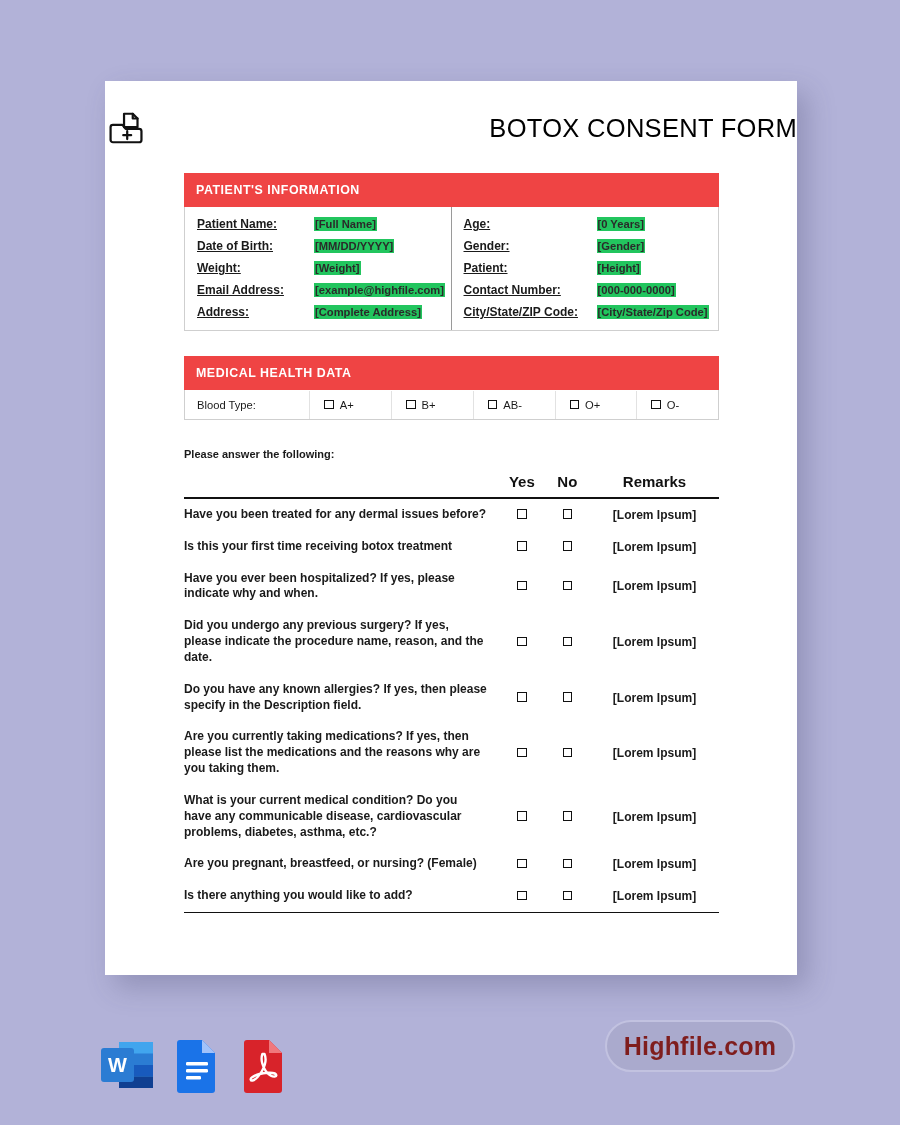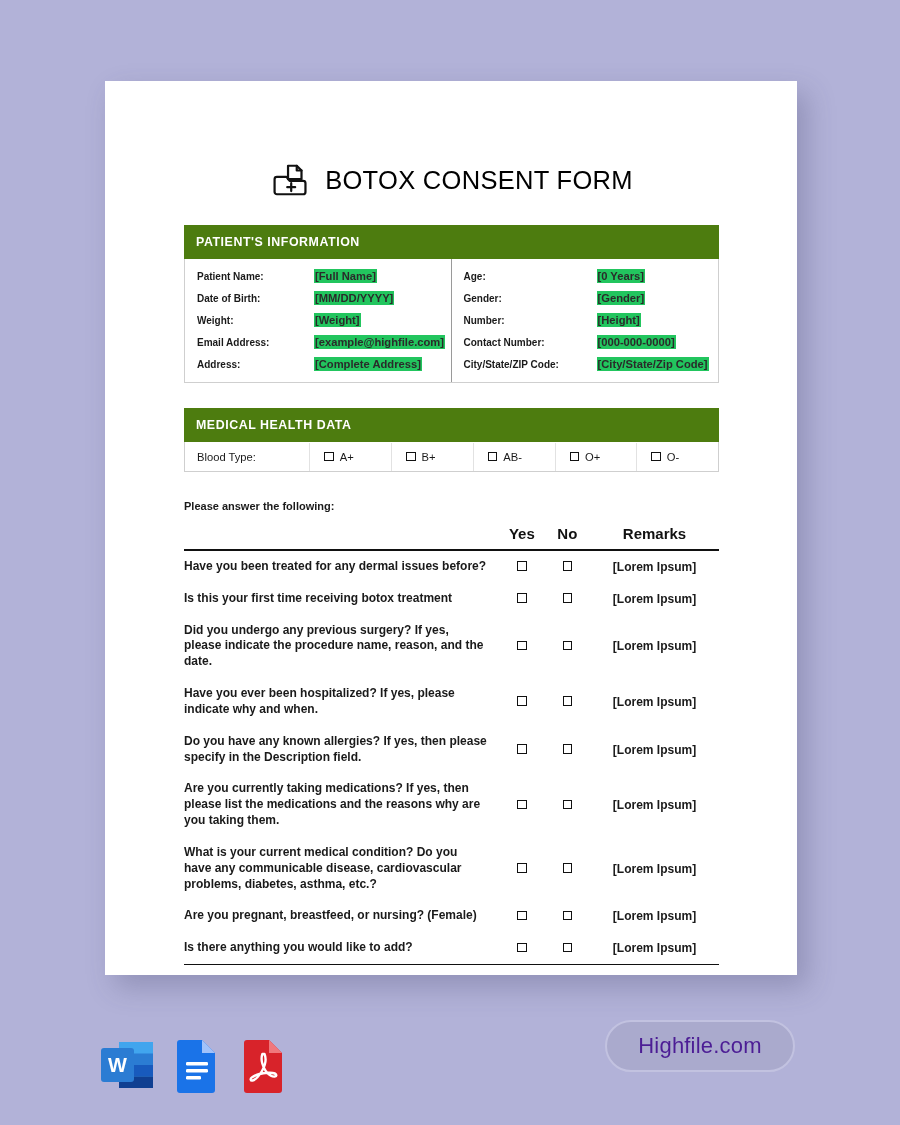--- a/index.html
+++ b/index.html
@@ -21,39 +21,39 @@
     width: 692px;
     height: 894px;
     background: #ffffff;
     box-shadow: 10px 12px 26px rgba(60,60,100,0.28);
   }
 
   
   .title-row {
     display: flex;
     align-items: center;
-    justify-content: center;
+    justify-content: space-between;
     gap: 14px;
-    margin-top: 80px;
+    margin-top: 28px;
     padding-left: 4px;
   }
   .title-icon { width: 38px; height: 38px; display: block; flex: none; }
   .doc-title {
     font-size: 25.5px;
     letter-spacing: 0.3px;
     color: #000;
     font-weight: 400;
     white-space: nowrap;
   }
 
   
   .section { margin: 0 78px 0 79px; }
 
   .band {
-    background: #4d7c0f;
+    background: #ef4444;
     color: #ffffff;
     font-size: 12.4px;
     font-weight: bold;
     letter-spacing: 0.55px;
     padding: 10px 0 10px 12px;
   }
 
   
   .info-table {
     border: 1px solid #cfcfcf;
@@ -64,23 +64,24 @@
   .info-col { padding: 6px 0 7px 0; }
   .info-col.left  { border-right: 1px solid #9a9a9a; }
   .info-row {
     display: grid;
     grid-template-columns: 117px 1fr;
     padding: 4px 0 4px 12px;
     align-items: baseline;
   }
   .info-col.right .info-row { grid-template-columns: 133px 1fr; }
   .info-label {
-    font-size: 10px;
+    font-size: 12px;
     font-weight: bold;
     color: #1a1a1a;
+    text-decoration: underline;
   }
   .info-value {
     font-size: 11.2px;
     font-weight: bold;
     color: #2a2a2a;
     background: #22c55e;
     display: inline;
     justify-self: start;
     padding: 1px 1px;
   }
@@ -191,23 +192,23 @@
     width: 190px;
     height: 52px;
     border-radius: 26px;
     background: #aaaacd;
     border: 2px solid #c2c2e0;
     display: flex;
     align-items: center;
     justify-content: center;
   }
   .brand-badge span {
-    color: #4c1d95;
-    font-size: 22px;
-    font-weight: normal;
+    color: #7f1d1d;
+    font-size: 25px;
+    font-weight: bold;
     letter-spacing: 0.2px;
   }
 </style>
 </head>
 <body>
 
 <div class="sheet">
 
   <div class="title-row">
     <svg class="title-icon" viewBox="0 0 48 48">
@@ -252,21 +253,21 @@
       <div class="info-col right">
         <div class="info-row">
           <span class="info-label">Age:</span>
           <span class="info-value">[0 Years]</span>
         </div>
         <div class="info-row">
           <span class="info-label">Gender:</span>
           <span class="info-value">[Gender]</span>
         </div>
         <div class="info-row">
-          <span class="info-label">Number:</span>
+          <span class="info-label">Patient:</span>
           <span class="info-value">[Height]</span>
         </div>
         <div class="info-row">
           <span class="info-label">Contact Number:</span>
           <span class="info-value">[000-000-0000]</span>
         </div>
         <div class="info-row">
           <span class="info-label">City/State/ZIP Code:</span>
           <span class="info-value">[City/State/Zip Code]</span>
         </div>
@@ -323,27 +324,27 @@
           <td class="q-check"><span class="cbox"></span></td>
           <td class="q-remark">[Lorem Ipsum]</td>
         </tr>
         <tr>
           <td class="q-text">Is this your first time receiving botox treatment</td>
           <td class="q-check"><span class="cbox"></span></td>
           <td class="q-check"><span class="cbox"></span></td>
           <td class="q-remark">[Lorem Ipsum]</td>
         </tr>
         <tr>
+          <td class="q-text">Have you ever been hospitalized? If yes, please indicate why and when.</td>
+          <td class="q-check"><span class="cbox"></span></td>
+          <td class="q-check"><span class="cbox"></span></td>
+          <td class="q-remark">[Lorem Ipsum]</td>
+        </tr>
+        <tr>
           <td class="q-text">Did you undergo any previous surgery? If yes, please indicate the procedure name, reason, and the date.</td>
-          <td class="q-check"><span class="cbox"></span></td>
-          <td class="q-check"><span class="cbox"></span></td>
-          <td class="q-remark">[Lorem Ipsum]</td>
-        </tr>
-        <tr>
-          <td class="q-text">Have you ever been hospitalized? If yes, please indicate why and when.</td>
           <td class="q-check"><span class="cbox"></span></td>
           <td class="q-check"><span class="cbox"></span></td>
           <td class="q-remark">[Lorem Ipsum]</td>
         </tr>
         <tr>
           <td class="q-text">Do you have any known allergies? If yes, then please specify in the Description field.</td>
           <td class="q-check"><span class="cbox"></span></td>
           <td class="q-check"><span class="cbox"></span></td>
           <td class="q-remark">[Lorem Ipsum]</td>
         </tr>

